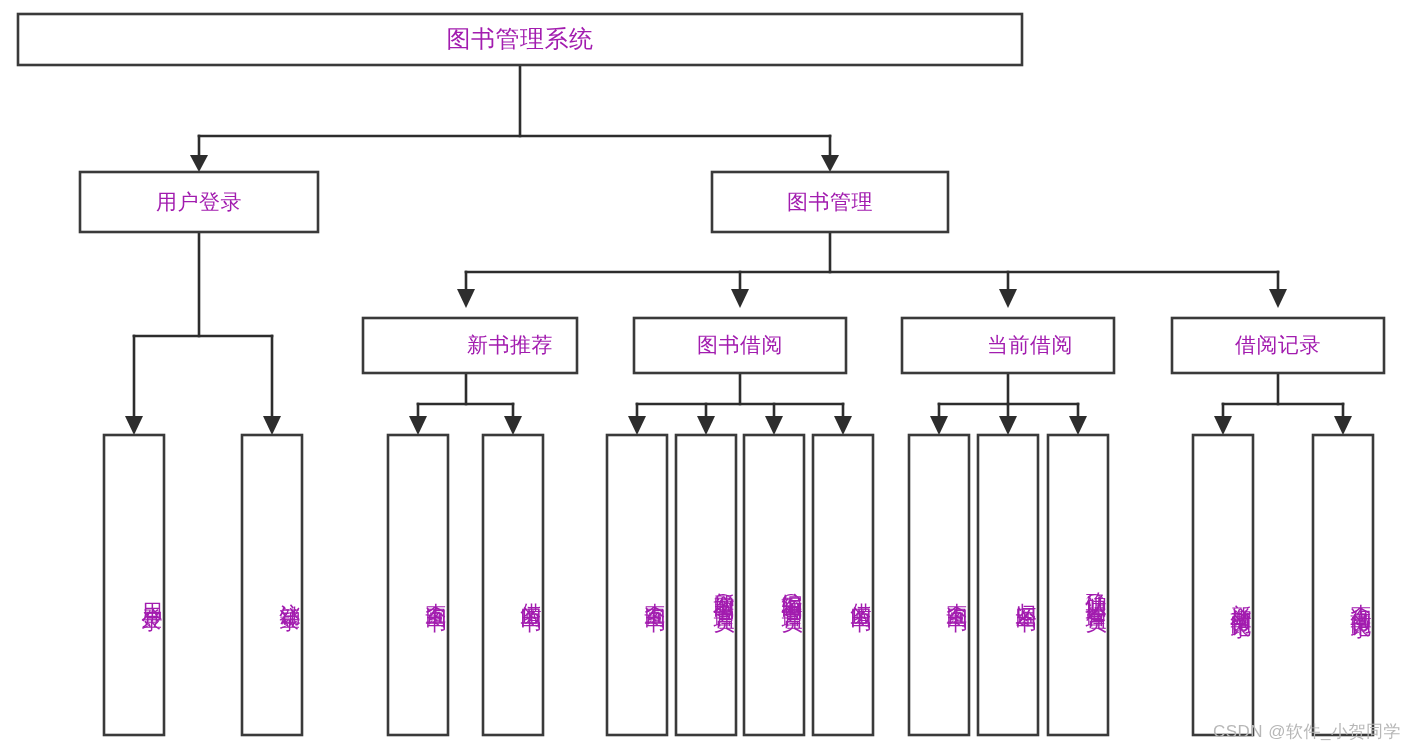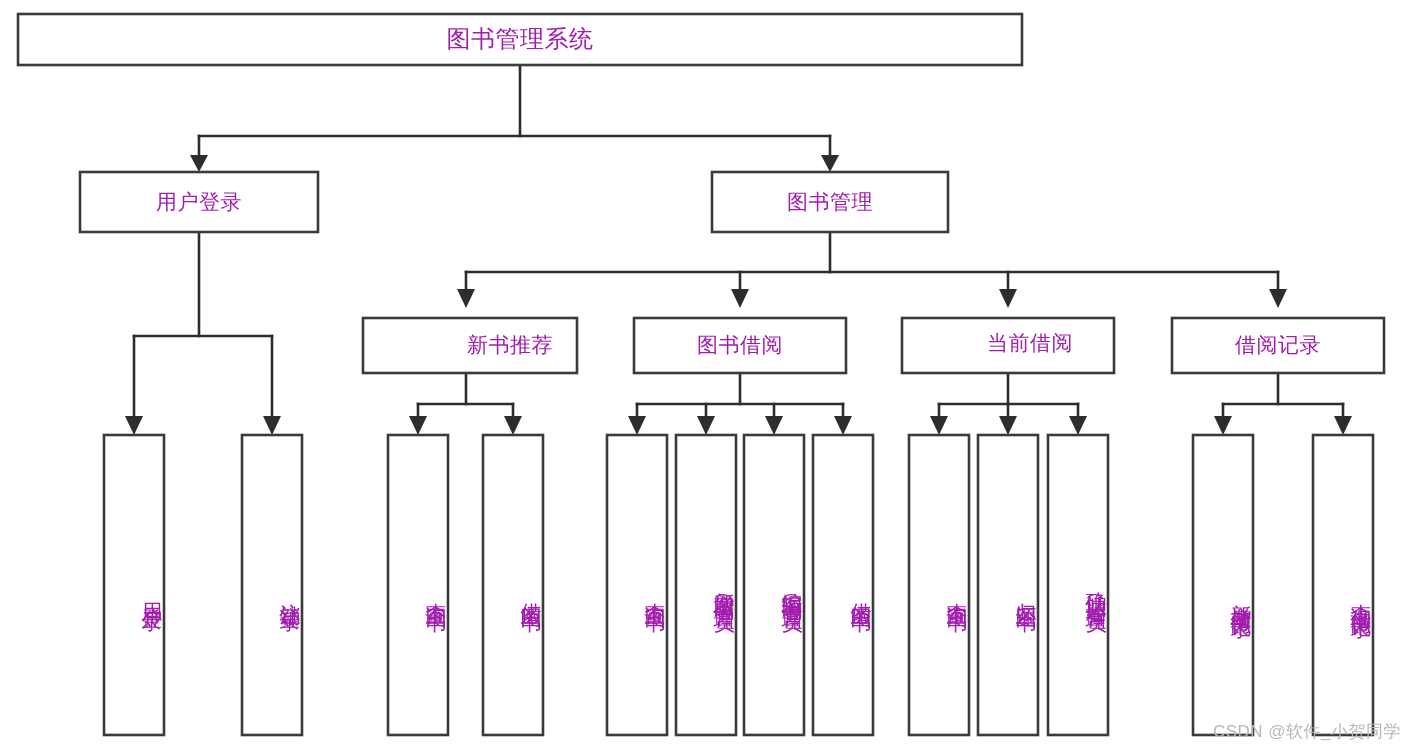--- a/index.html
+++ b/index.html
@@ -189,21 +189,21 @@
     <rect class="node-box" x="1313" y="435" width="60" height="300"></rect>
   </svg>
 
   <div class="node-label" style="left:18px; top:14px; width:1004px; height:51px; font-size:24px;">图书管理系统</div>
 
   <div class="node-label" style="left:80px; top:172px; width:238px; height:60px;">用户登录</div>
   <div class="node-label" style="left:712px; top:172px; width:236px; height:60px;">图书管理</div>
 
   <div class="node-label" style="left:363px; top:318px; width:214px; height:55px;margin-left:40px;">新书推荐</div>
   <div class="node-label" style="left:634px; top:318px; width:212px; height:55px;">图书借阅</div>
-  <div class="node-label" style="left:902px; top:318px; width:256px; height:55px;font-family:Liberation Mono, monospace;">当前借阅</div>
+  <div class="node-label" style="left:902px; top:318px; width:256px; height:55px;">当前借阅</div>
   <div class="node-label" style="left:1172px; top:318px; width:212px; height:55px;">借阅记录</div>
 
   <div class="node-label vertical" style="left:104px; top:435px; width:60px; height:300px;">用户登录</div>
   <div class="node-label vertical" style="left:242px; top:435px; width:60px; height:300px;">注销登录</div>
   <div class="node-label vertical" style="left:388px; top:435px; width:60px; height:300px;">查询图书</div>
   <div class="node-label vertical" style="left:483px; top:435px; width:60px; height:300px;">借阅图书</div>
   <div class="node-label vertical" style="left:607px; top:435px; width:60px; height:300px;">查询图书</div>
   <div class="node-label vertical" style="left:676px; top:435px; width:60px; height:300px; padding-top:6px;">新增图书（管理员）</div>
   <div class="node-label vertical" style="left:744px; top:435px; width:60px; height:300px; padding-top:6px;">编辑图书（管理员）</div>
   <div class="node-label vertical" style="left:813px; top:435px; width:60px; height:300px;">借阅图书</div>

